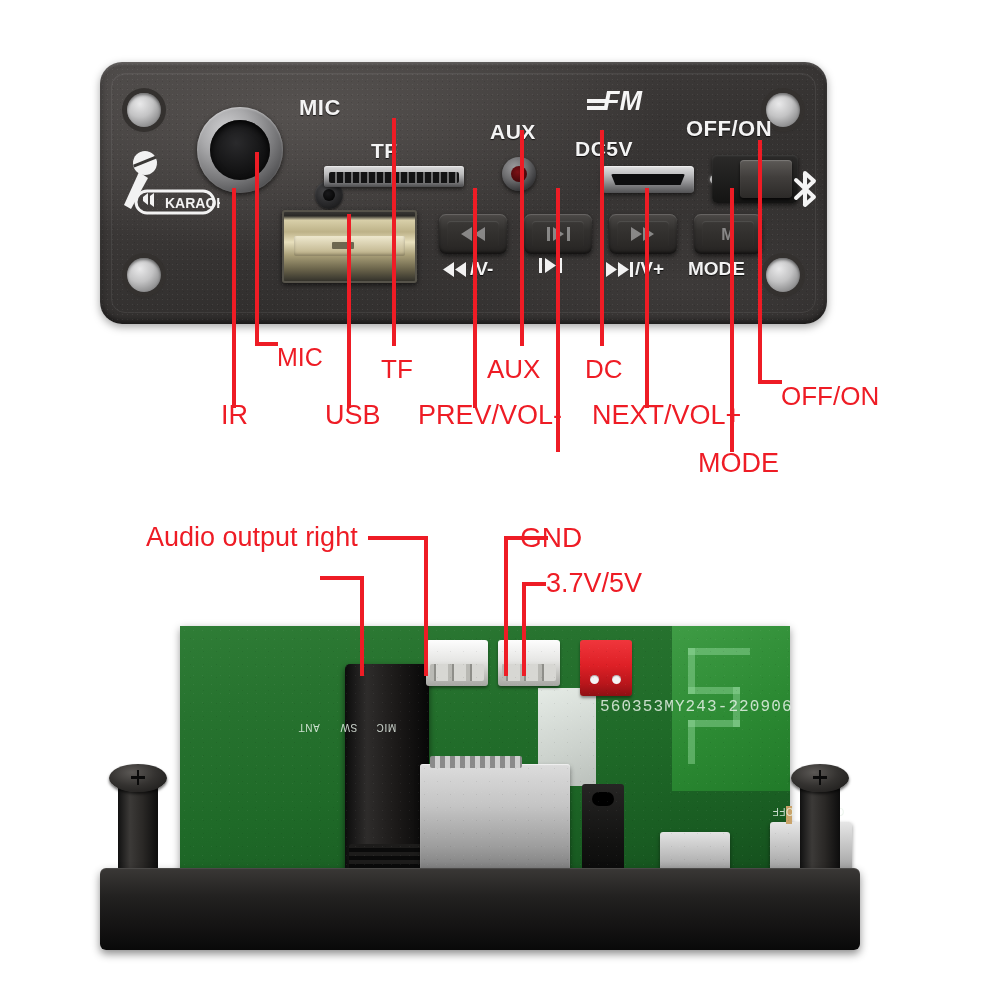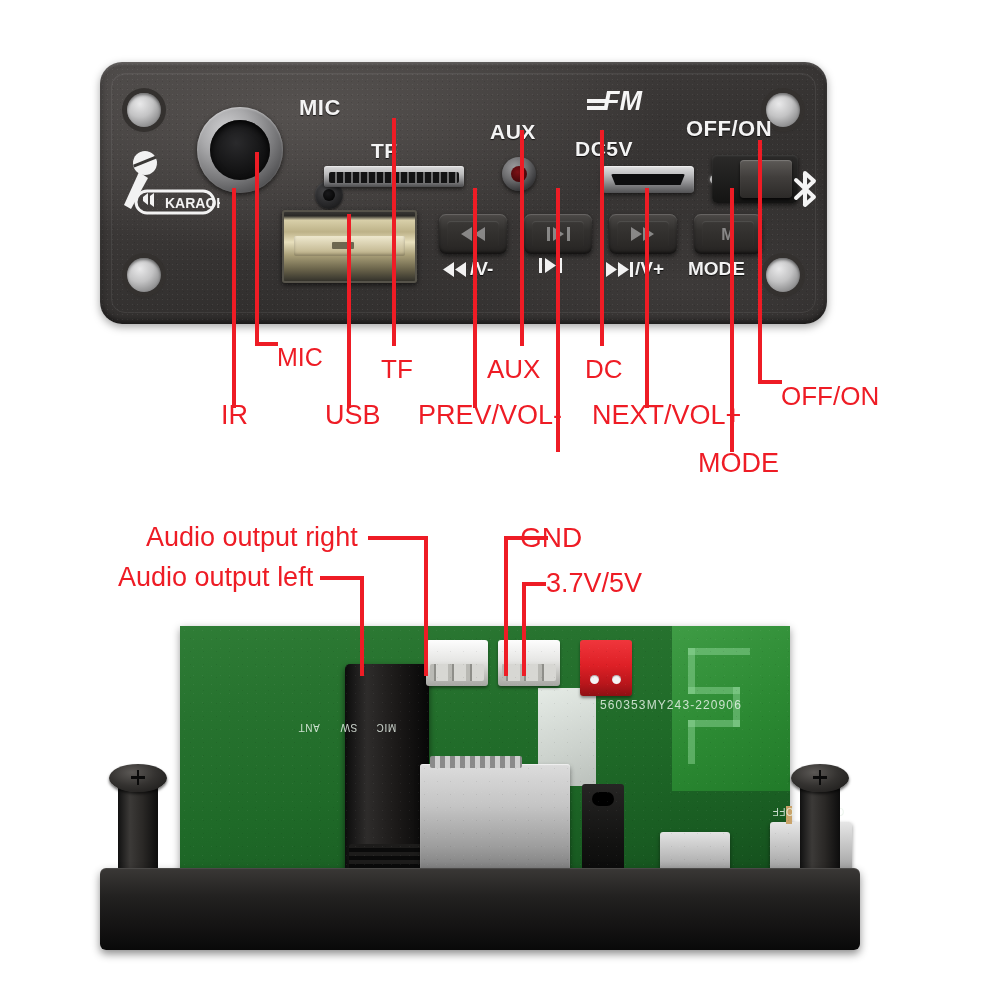--- a/index.html
+++ b/index.html
@@ -214,22 +214,22 @@
   #slide-switch{position:absolute;left:590px;top:196px;width:82px;height:62px;border-radius:3px;
     background:linear-gradient(180deg,#e6e6e6,#bbb 50%,#8a8a8a 100%);
     box-shadow:0 2px 4px rgba(0,0,0,.45);}
   #slide-switch .legs{position:absolute;left:8px;top:-16px;width:62px;height:18px;
     background:repeating-linear-gradient(90deg,transparent 0 8px,#c9a36a 8px 14px,transparent 14px 24px);}
   #white-label{position:absolute;left:358px;top:62px;width:58px;height:98px;
     background:linear-gradient(160deg,#f6f6f6,#dcdcdc 60%,#c8c8c8 100%);opacity:.92;}
 
   .pcbsilk{position:absolute;color:#e9f3ea;font-size:10px;letter-spacing:.6px;
     font-family:"Liberation Sans",sans-serif;opacity:.85;white-space:nowrap;}
-  #silk-serial{left:420px;top:72px;font-size:12px;letter-spacing:1.1px;
-    font-family:Liberation Sans, sans-serif;color:#e6f2e7;}
+  #silk-serial{left:420px;top:72px;font-size:16px;letter-spacing:1.1px;
+    font-family:Liberation Mono, monospace;color:#e6f2e7;}
 
   
   #callouts-bottom{position:absolute;left:0;top:500px;width:944px;height:500px;}
 </style>
 </head>
 <body>
 
 <div class="stage">
 
   <div id="top-panel">
@@ -461,21 +461,20 @@
 
     <div class="baseplate"></div>
   </div>
 
   <div id="callouts-bottom">
 
     <div class="clabel" style="left:146px;top:22px;font-size:27px;">Audio output right</div>
     <div class="lead h" style="left:368px;top:36px;width:60px;"></div>
     <div class="lead v" style="left:424px;top:36px;height:140px;"></div>
 
-    <div class="clabel" style="left:118px;top:62px;font-size:27px;">Audio output left</div>
     <div class="lead h" style="left:320px;top:76px;width:44px;"></div>
     <div class="lead v" style="left:360px;top:76px;height:100px;"></div>
 
     <div class="clabel" style="left:520px;top:22px;font-size:28px;">GND</div>
     <div class="lead h" style="left:504px;top:36px;width:44px;"></div>
     <div class="lead v" style="left:504px;top:36px;height:140px;"></div>
 
     <div class="clabel" style="left:546px;top:68px;font-size:27px;">3.7V/5V</div>
     <div class="lead h" style="left:522px;top:82px;width:24px;"></div>
     <div class="lead v" style="left:522px;top:82px;height:94px;"></div>

